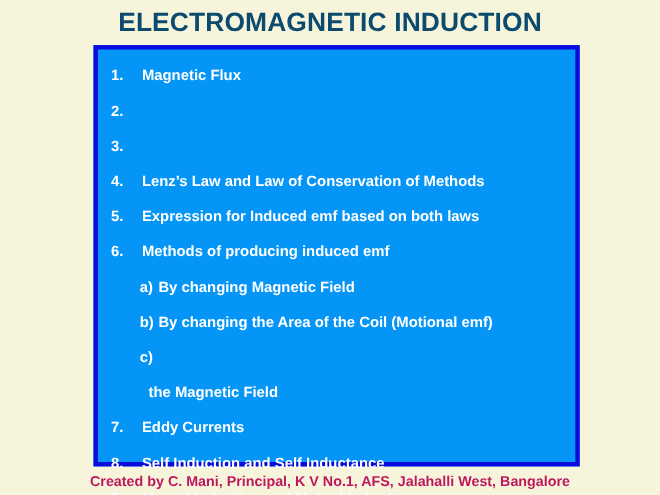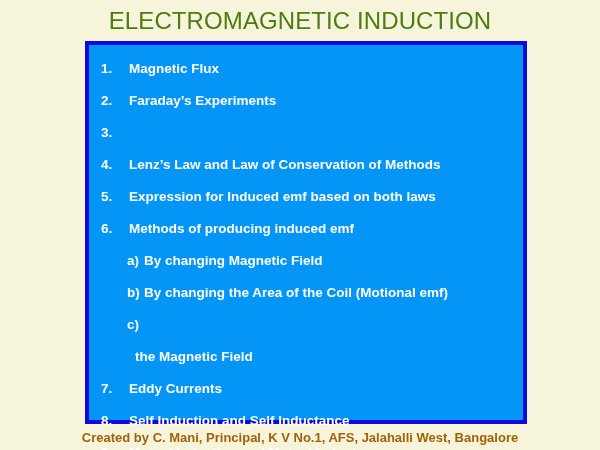--- a/index.html
+++ b/index.html
@@ -24,23 +24,23 @@
     background: #F6F5DC;
   }
 
   
   #slide-title {
     position: absolute;
     left: 0;
     top: 7px;
     width: 600px;
     text-align: center;
-    color: #4d7c0f;
+    color: #0c4a6e;
     font-size: 24px;
-    font-weight: normal;
+    font-weight: bold;
     letter-spacing: 0.1px;
     line-height: 28px;
     white-space: nowrap;
   }
 
   
   #content-box {
     position: absolute;
     left: 85px;
     top: 41px;
@@ -99,21 +99,21 @@
     display: inline-block;
   }
 
   
   #footer-credit {
     position: absolute;
     left: 0;
     top: 429px;
     width: 600px;
     text-align: center;
-    color: #a16207;
+    color: #be185d;
     font-size: 13px;
     font-weight: bold;
     line-height: 18px;
     white-space: nowrap;
   }
 </style>
 </head>
 <body>
 
 <div id="slide">
@@ -121,21 +121,20 @@
   <div id="slide-title">ELECTROMAGNETIC INDUCTION</div>
 
   <div id="content-box">
     <div id="toc-list">
         <div class="toc-row level-1">
           <span class="toc-num">1.</span>
           <span class="toc-text">Magnetic Flux</span>
         </div>
         <div class="toc-row level-1">
           <span class="toc-num">2.</span>
-          <span class="toc-text">Faraday’s Experiments</span>
         </div>
         <div class="toc-row level-1">
           <span class="toc-num">3.</span>
         </div>
         <div class="toc-row level-1">
           <span class="toc-num">4.</span>
           <span class="toc-text">Lenz’s Law and Law of Conservation of Methods</span>
         </div>
         <div class="toc-row level-1">
           <span class="toc-num">5.</span>

